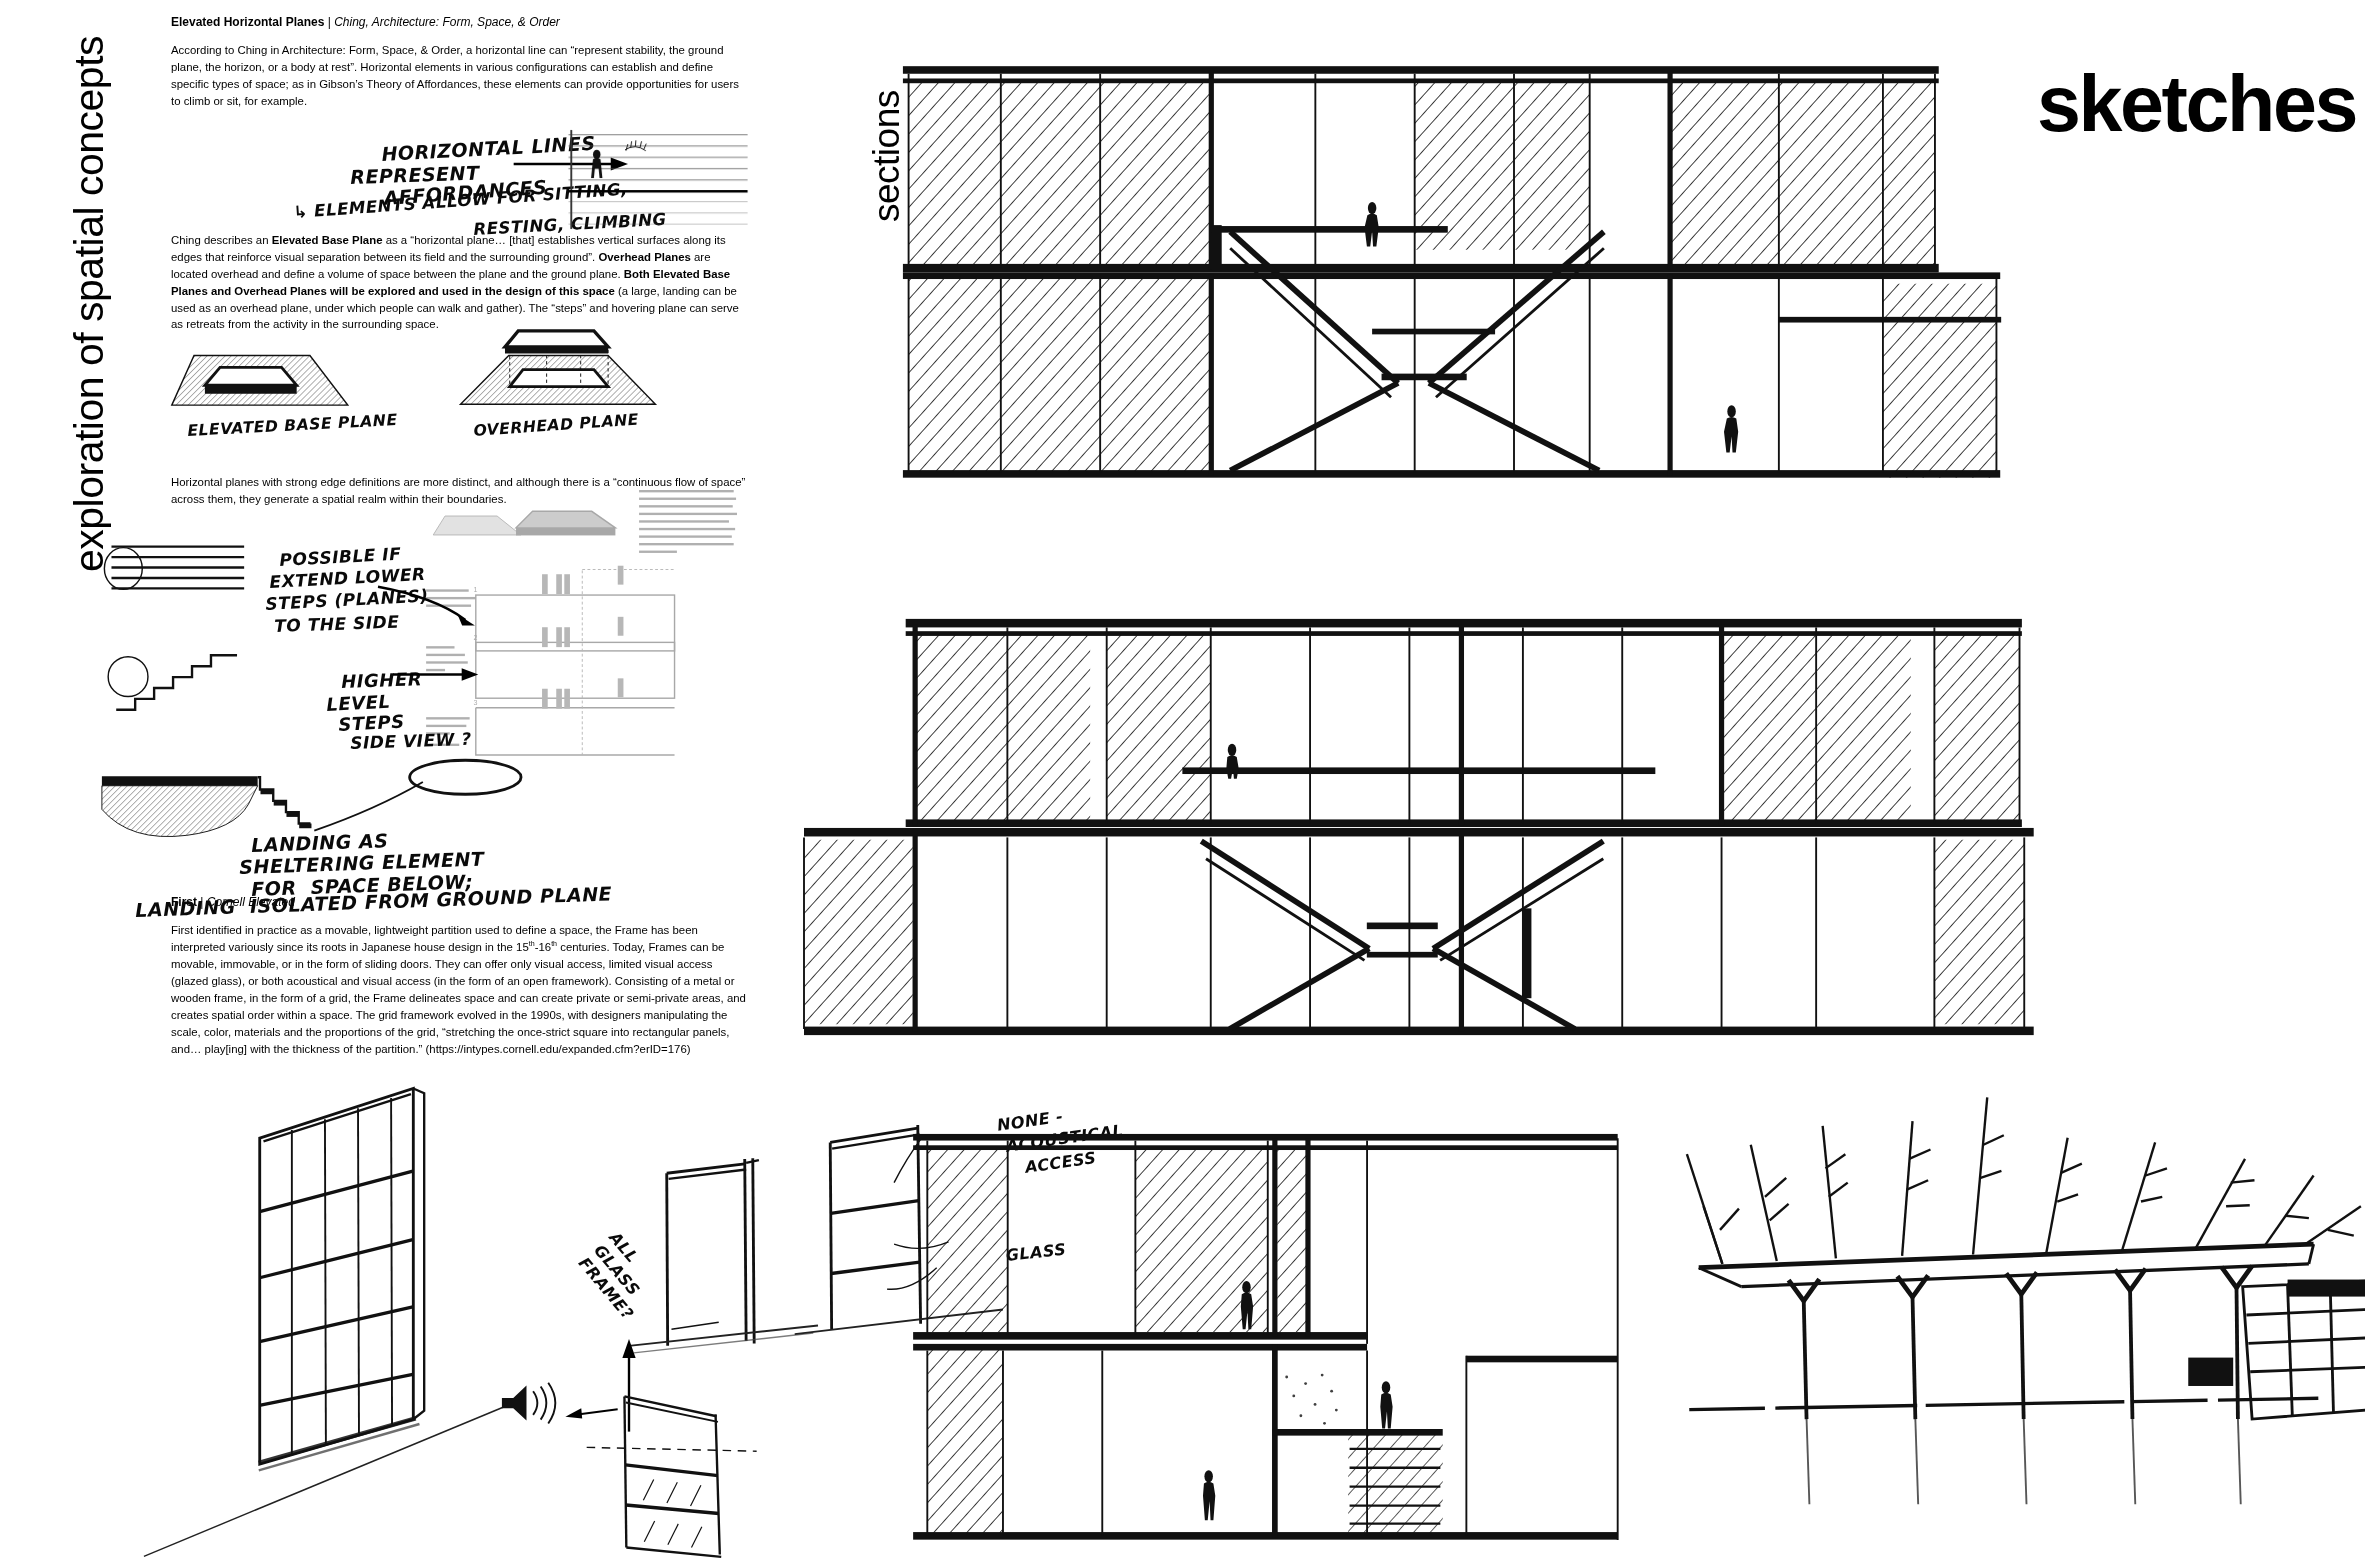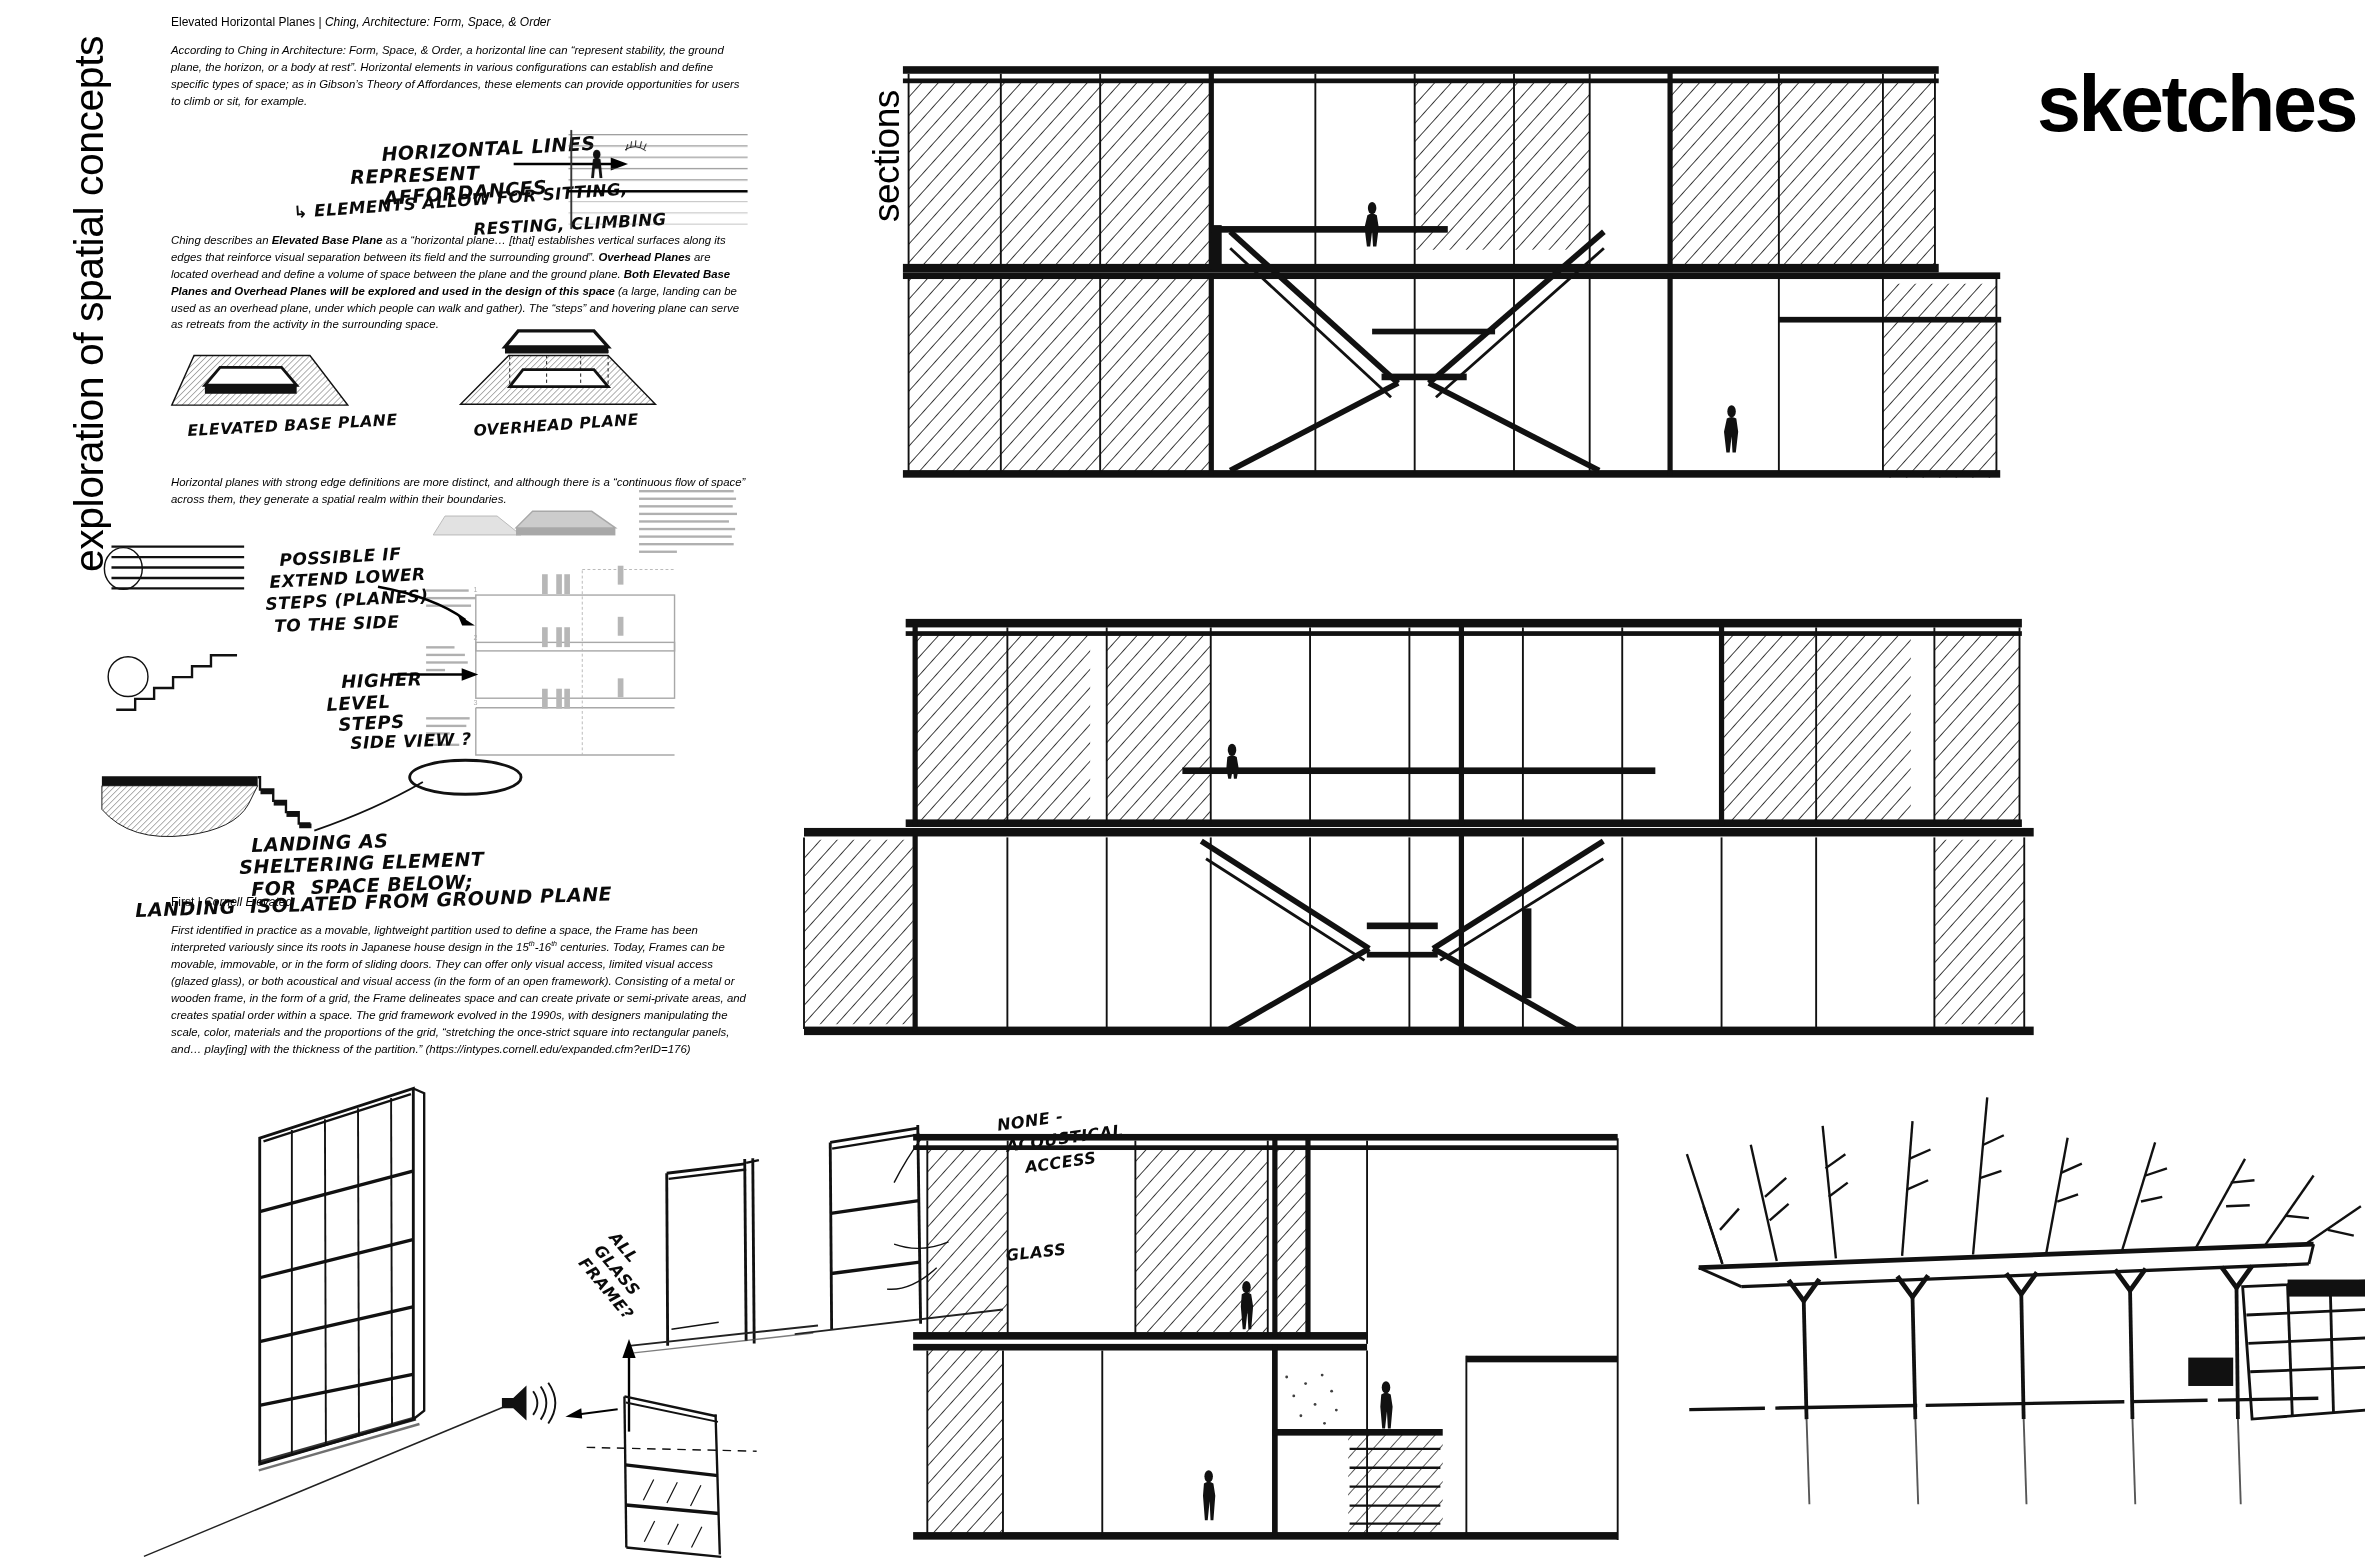--- a/index.html
+++ b/index.html
@@ -11,24 +11,24 @@
           white-space:nowrap;font-weight:400;letter-spacing:-0.5px;}
   #board-title-left{left:66px;top:572px;font-size:41px;}
   #sections-label{left:866px;top:222px;font-size:37px;}
 
   #sketches-title{position:absolute;right:57px;top:19px;font-size:79px;
       font-weight:700;letter-spacing:-2.4px;line-height:1;margin-top:45px;}
 
   
   .col-left{position:absolute;left:171px;top:14px;width:575px;}
   .sec-head{font-size:12px;line-height:1.35;margin:0 0 2.8px 0;}
-  .sec-head b{font-weight:400;}
+  .sec-head b{font-weight:700;}
   .sec-head i{font-weight:400;}
   .sec-head .bar{font-weight:400;}
-  .body-txt{font-size:11.4px;line-height:1.48;margin:0;text-align:left;font-style:italic;}
+  .body-txt{font-size:11.4px;line-height:1.48;margin:0;text-align:left;}
   .body-txt b{font-weight:700;}
   .sup{font-size:0.62em;vertical-align:super;}
 
   
   .hand{position:absolute;font-family:"DejaVu Sans",sans-serif;
         font-weight:700;font-style:italic;letter-spacing:0.5px;
         line-height:1.12;white-space:pre;color:#0a0a0a;
         transform-origin:0 0;}
 
   

